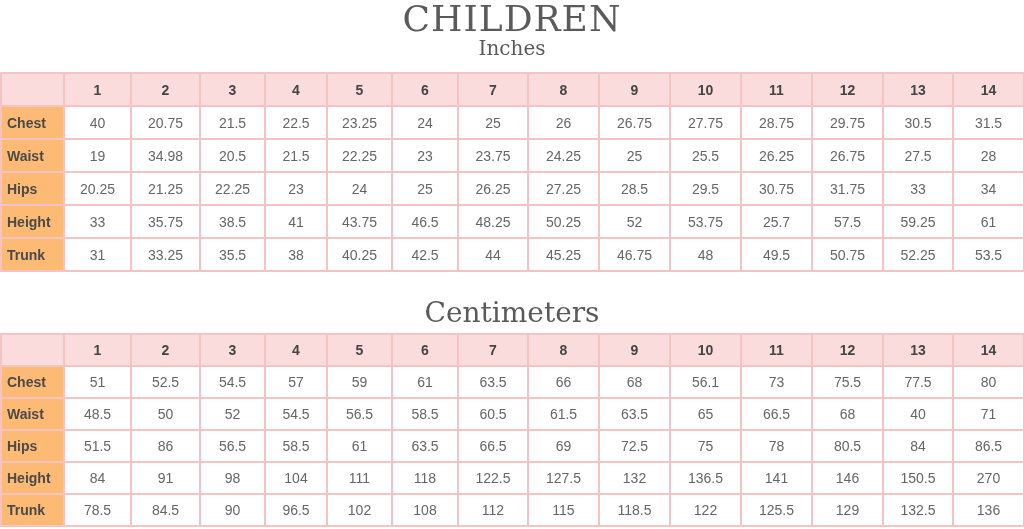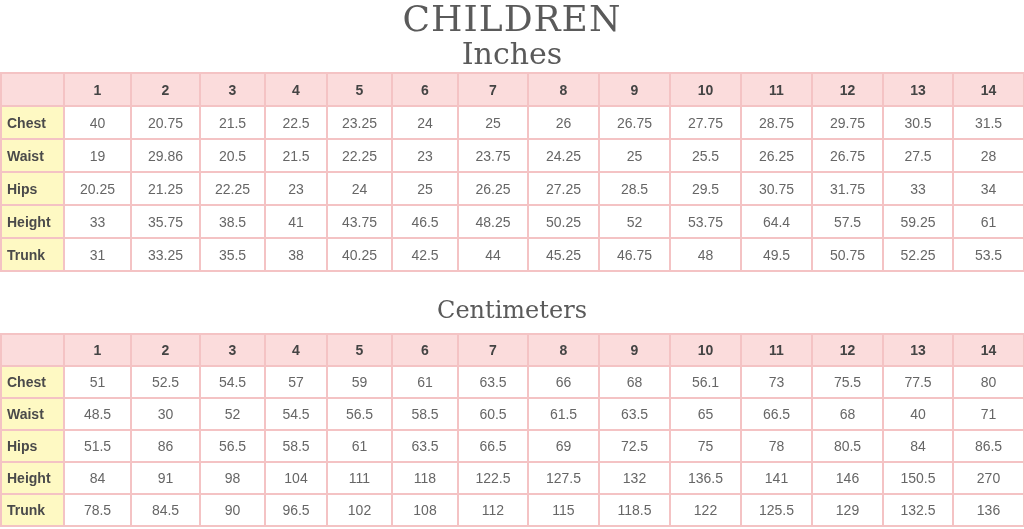--- a/index.html
+++ b/index.html
@@ -1,28 +1,28 @@
 <!DOCTYPE html>
 <html><head>
 <meta charset="utf-8">
 <style>
   html, body { margin: 0; padding: 0; background: #ffffff; }
   body { width: 1024px; height: 529px; position: relative; overflow: hidden; font-family: "Liberation Sans", sans-serif; color: #555; }
   .title { position: absolute; left: 0; width: 1024px; text-align: center; font-family: "DejaVu Serif", serif; font-weight: normal; color: #5a5a5a; margin: 0; }
   .title-main { top: -2px; font-size: 36px; letter-spacing: 1px; }
-  .subtitle-in { top: 36px; font-size: 30px; }
-  .subtitle-cm { top: 296px; font-size: 24px; }
+  .subtitle-in { top: 36px; font-size: 20px; }
+  .subtitle-cm { top: 296px; font-size: 28px; }
   table.size-table { position: absolute; left: 0; width: 1023px; border-collapse: collapse; table-layout: fixed; }
   .t1 { top: 72px; }
   .t2 { top: 333px; }
   .size-table th, .size-table td { border: 2px solid #f4c3c4; text-align: center; font-size: 14px; padding: 0; }
   .t1 th, .t1 td { height: 31px; }
   .t2 th, .t2 td { height: 30px; }
   .size-table thead th { background: #fbdcdc; font-weight: bold; color: #444; }
-  .size-table tbody th { background: #fef9c3; text-align: left; padding-left: 5px; font-weight: bold; color: #4a4a4a; font-size: 14px; }
+  .size-table tbody th { background: #fdba74; text-align: left; padding-left: 5px; font-weight: bold; color: #4a4a4a; font-size: 14px; }
   .size-table tbody td { background: #fff; color: #666; }
 </style>
 </head>
 <body>
 
 <h1 class="title title-main">CHILDREN</h1>
 <h2 class="title subtitle-in">Inches</h2>
 <table class="size-table t1">
   <colgroup>
     <col style="width:63px">
@@ -74,21 +74,21 @@
         <td>26.75</td>
         <td>27.75</td>
         <td>28.75</td>
         <td>29.75</td>
         <td>30.5</td>
         <td>31.5</td>
       </tr>
       <tr>
         <th>Waist</th>
         <td>19</td>
-        <td>29.86</td>
+        <td>34.98</td>
         <td>20.5</td>
         <td>21.5</td>
         <td>22.25</td>
         <td>23</td>
         <td>23.75</td>
         <td>24.25</td>
         <td>25</td>
         <td>25.5</td>
         <td>26.25</td>
         <td>26.75</td>
@@ -117,21 +117,21 @@
         <td>33</td>
         <td>35.75</td>
         <td>38.5</td>
         <td>41</td>
         <td>43.75</td>
         <td>46.5</td>
         <td>48.25</td>
         <td>50.25</td>
         <td>52</td>
         <td>53.75</td>
-        <td>64.4</td>
+        <td>25.7</td>
         <td>57.5</td>
         <td>59.25</td>
         <td>61</td>
       </tr>
       <tr>
         <th>Trunk</th>
         <td>31</td>
         <td>33.25</td>
         <td>35.5</td>
         <td>38</td>
@@ -201,21 +201,21 @@
         <td>68</td>
         <td>56.1</td>
         <td>73</td>
         <td>75.5</td>
         <td>77.5</td>
         <td>80</td>
       </tr>
       <tr>
         <th>Waist</th>
         <td>48.5</td>
-        <td>30</td>
+        <td>50</td>
         <td>52</td>
         <td>54.5</td>
         <td>56.5</td>
         <td>58.5</td>
         <td>60.5</td>
         <td>61.5</td>
         <td>63.5</td>
         <td>65</td>
         <td>66.5</td>
         <td>68</td>

